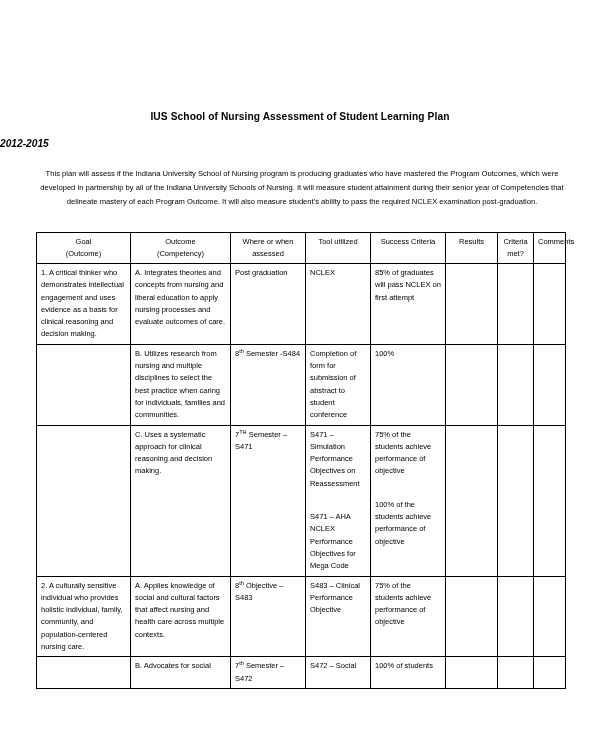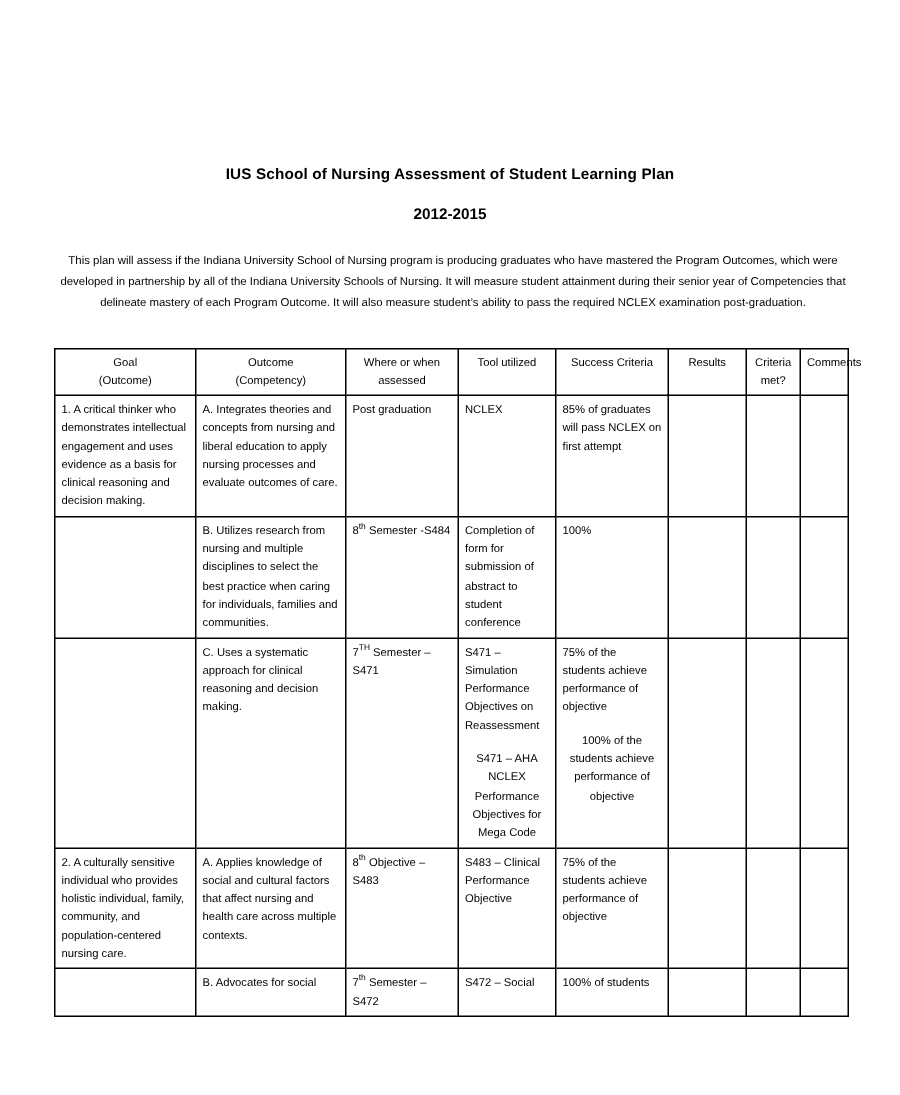--- a/index.html
+++ b/index.html
@@ -27,28 +27,29 @@
     font-weight: bold;
     margin: 0;
     padding: 0;
     position: absolute;
     left: 0;
     right: 0;
     top: 111px;
     letter-spacing: 0.1px;
   }
   .doc-subtitle {
-    text-align: center;
+    text-align: left;
     font-size: 10.2px;
     font-weight: bold;
     margin: 0;
     position: absolute;
     left: 0;
     right: 0;
     top: 138px;
+    font-style: italic;
   }
   .intro {
     position: absolute;
     left: 38px;
     top: 167px;
     width: 528px;
     font-size: 7.6px;
     line-height: 14.1px;
     text-align: center;
     color: #000;
@@ -80,22 +81,21 @@
     font-weight: bold;
     line-height: 13.2px;
   }
   td.empty {
     padding: 0;
   }
   .cellblock {
     margin: 0;
   }
   .cellblock + .cellblock {
-    margin-top: 10px;
-    text-align: center;
+    margin-top: 21px;
   }
   sup {
     font-size: 5.6px;
     vertical-align: super;
     line-height: 0;
   }
   col.c-goal     { width: 94px; }
   col.c-outcome  { width: 100px; }
   col.c-where    { width: 75px; }
   col.c-tool     { width: 65px; }

